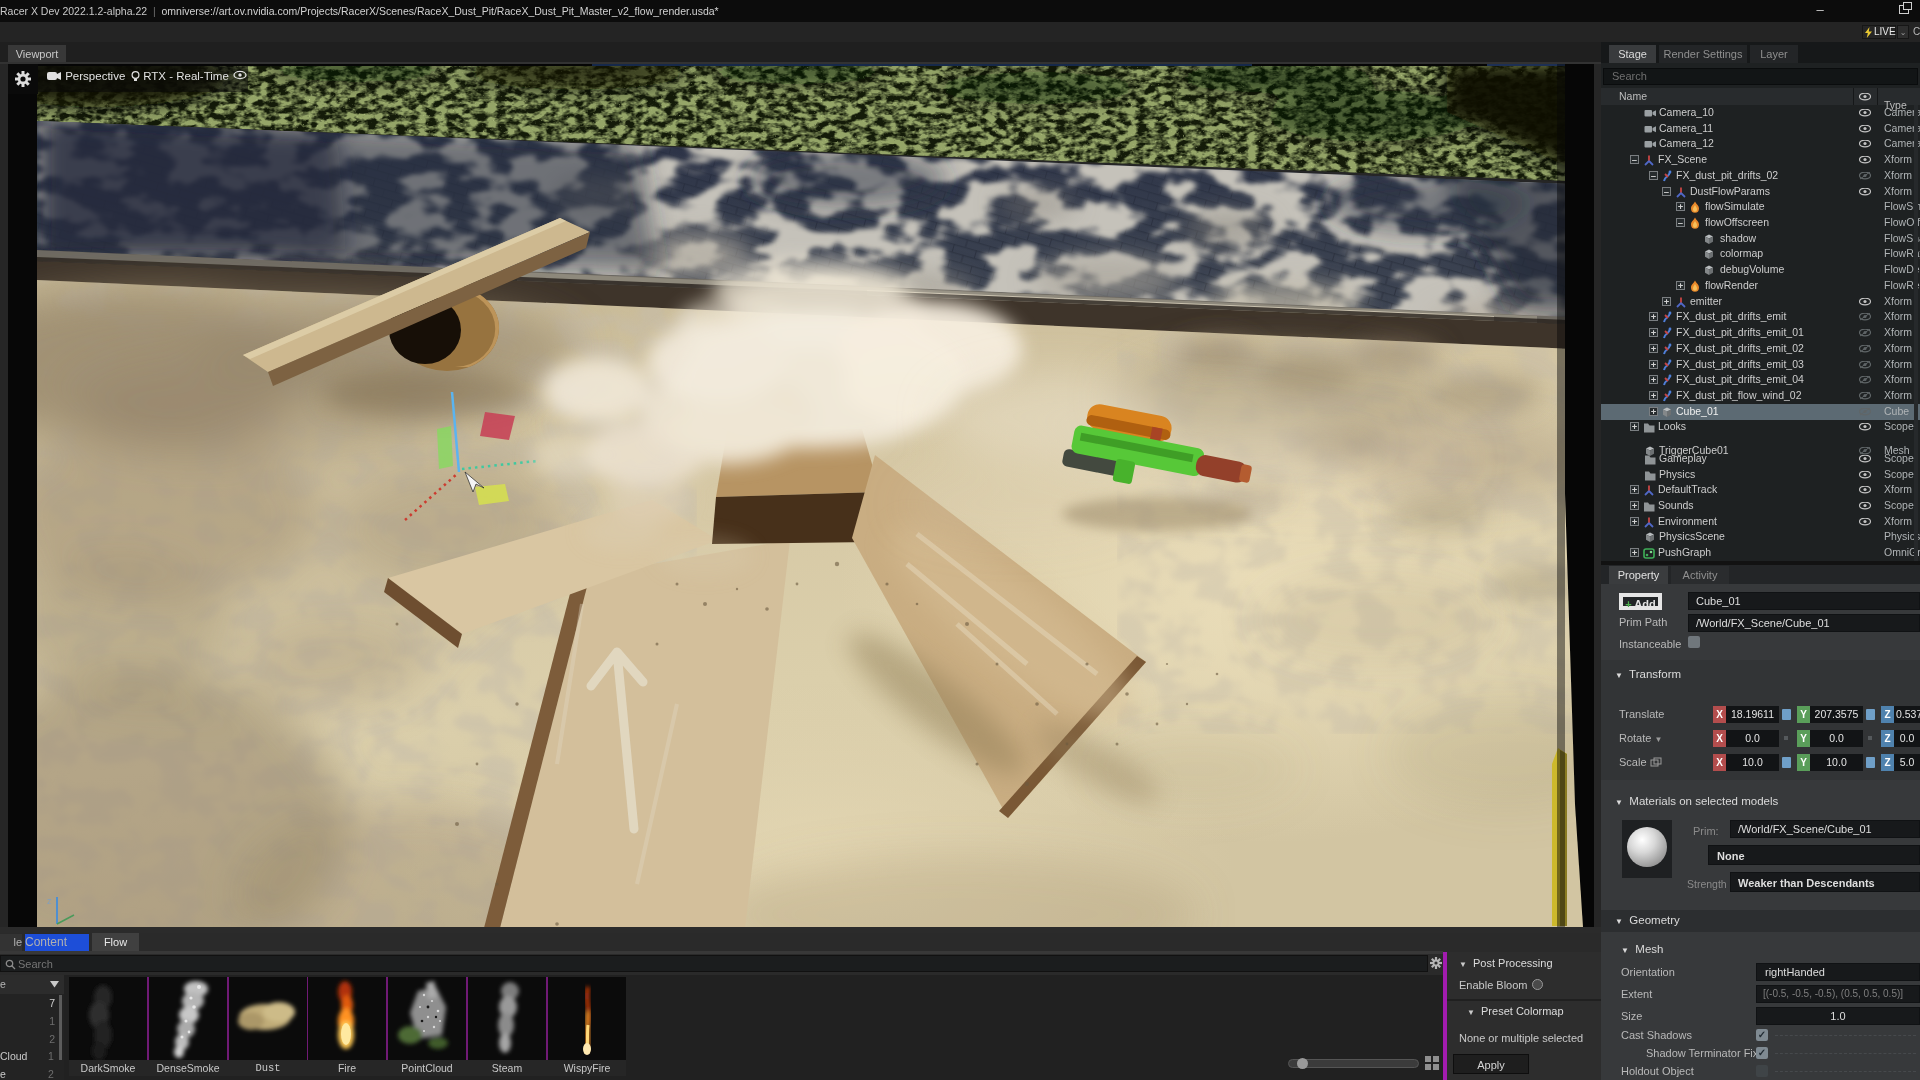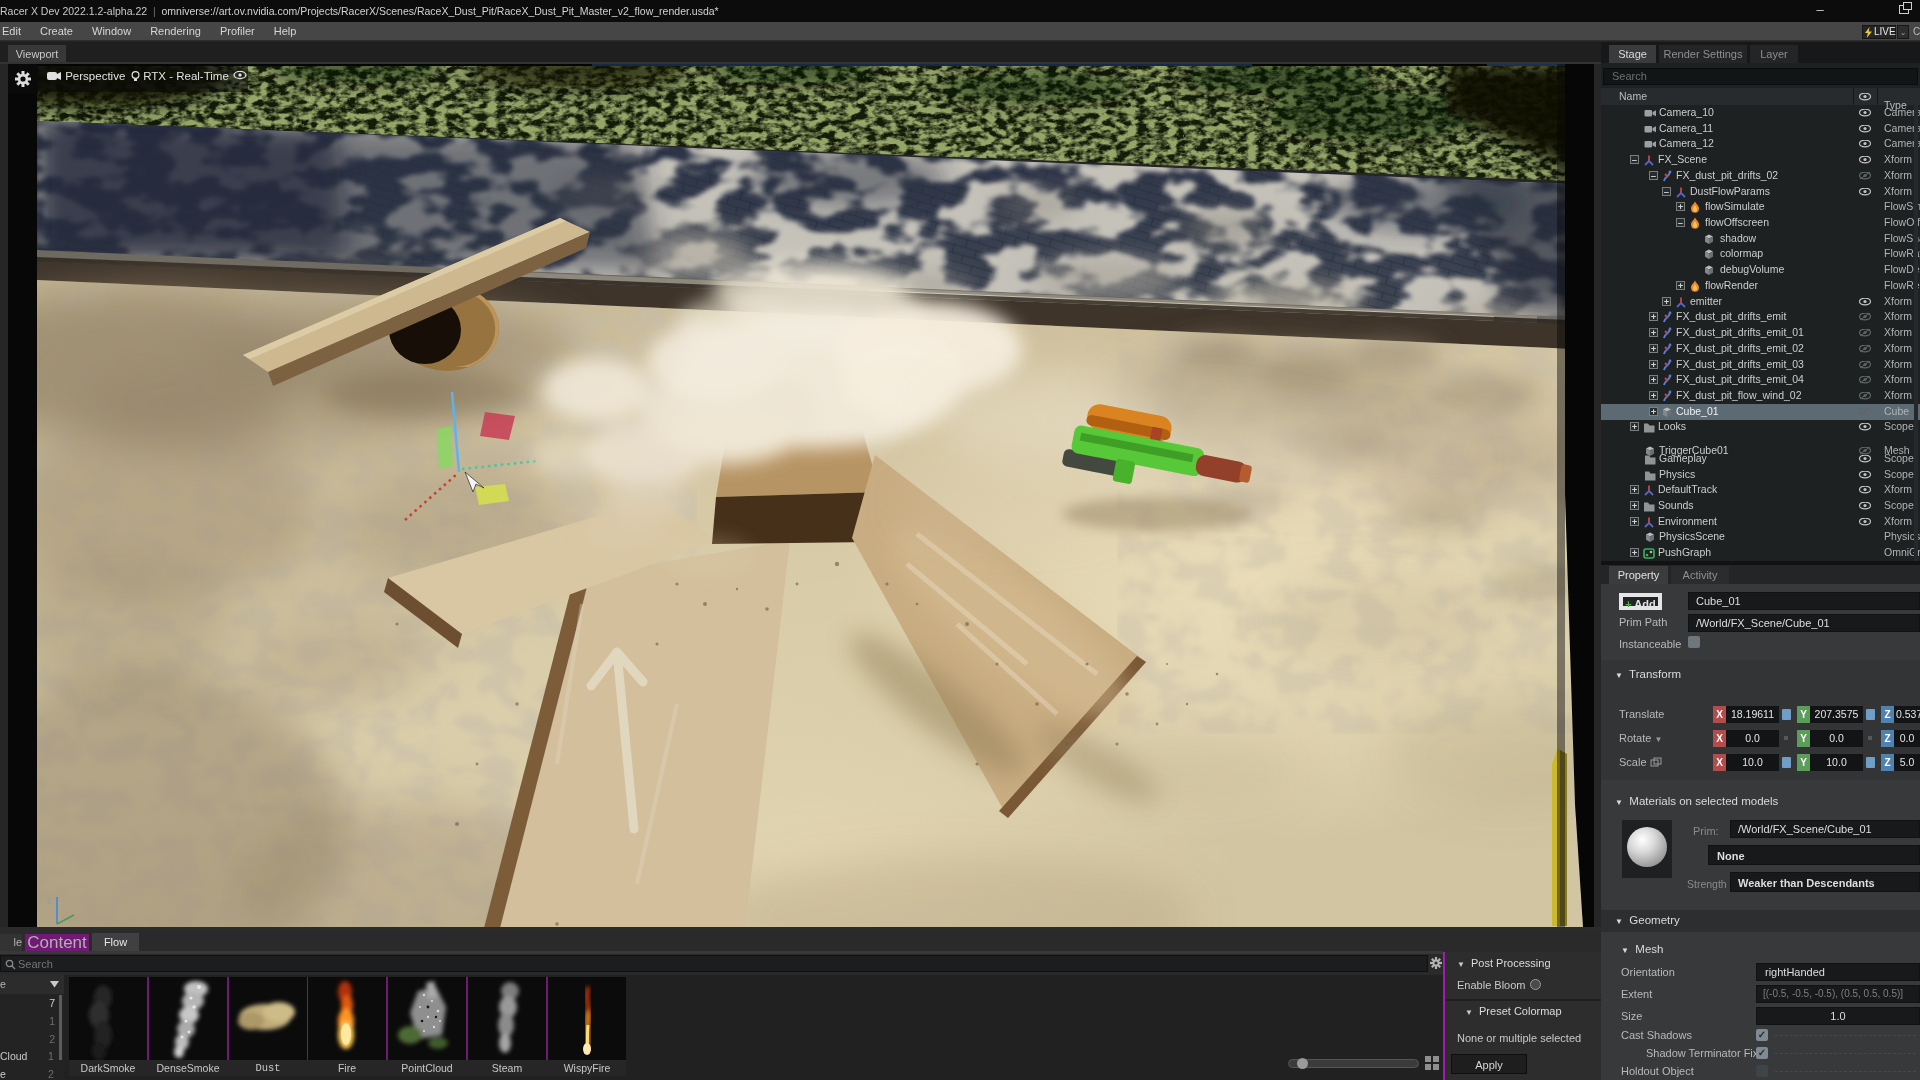--- a/index.html
+++ b/index.html
@@ -45,21 +45,20 @@
 .shead{position:absolute;color:#dadada;font-size:11.5px;}
 .cbx{position:absolute;width:12px;height:12px;border-radius:2px;}
 </style>
 </head>
 <body>
 <div id="root">
   <div class="abs" id="titlebar"><span style="color:#c9c9c9">Racer X Dev 2022.1.2-alpha.22&nbsp;&nbsp;</span><span style="color:#6f6f6f">|</span><span style="color:#d2d2d2">&nbsp;&nbsp;omniverse://art.ov.nvidia.com/Projects/RacerX/Scenes/RaceX_Dust_Pit/RaceX_Dust_Pit_Master_v2_flow_render.usda*</span></div>
   <div class="abs" style="left:1810px;top:0;width:20px;height:22px;color:#cfcfcf;font-size:13px;text-align:center;line-height:20px;">–</div>
   <div class="abs" style="left:1899px;top:5px;width:10px;height:9px;border:1px solid #cfcfcf;"></div>
   <div class="abs" style="left:1903px;top:2px;width:9px;height:8px;border:1px solid #cfcfcf;background:#0c0c0c;"></div>
-  <div class="abs" id="menubar"><span style="margin-left:2px" class="m">Edit</span><span class="m">Create</span><span class="m">Window</span><span class="m">Rendering</span><span class="m">Profiler</span><span class="m">Help</span></div>
   <div class="abs" style="left:1862px;top:25px;width:34px;height:14px;background:#252525;border:1px solid #161616;"></div>
   <svg class="abs" style="left:1865px;top:27px;" width="7" height="11">
       <polygon points="4.5,0 0,6 2.8,6 1.8,11 7,4.6 3.8,4.6" fill="#e8c832"></polygon>
     </svg>
   <div class="abs" style="left:1874px;top:26px;width:24px;height:12px;color:#e8e8e8;font-size:10px;line-height:12px;">LIVE</div>
   <div class="abs" style="left:1897px;top:25px;width:12px;height:14px;background:#2e2e2e;border:1px solid #161616;color:#999;font-size:8px;text-align:center;line-height:14px;">⌄</div>
   <div class="abs" style="left:1913px;top:25px;width:7px;height:14px;color:#bbb;font-size:10px;line-height:14px;">C</div>
   <div class="abs" id="tabstrip"></div>
   <div class="abs" id="vptab">Viewport</div>
   <div class="abs" id="tabunder"></div>
@@ -390,21 +389,21 @@
       </svg> RTX - Real-Time</div>
   <div class="abs vpt" style="left:233px;"><svg width="14" height="10">
         <ellipse cx="7" cy="5" rx="6" ry="3.6" fill="none" stroke="#e0e0e0" stroke-width="1.3"></ellipse>
         <circle cx="7" cy="5" r="1.7" fill="#e0e0e0"></circle>
       </svg></div>
   <div class="abs" id="botstrip"></div>
 
   <div class="abs" id="bottompanel">
     <div class="abs" style="left:0;top:42px;width:1443px;height:105px;background:#212121;"></div>
     <div class="abs" style="left:0;top:1px;width:22px;height:17px;background:#333;color:#b0b0b0;font-size:11px;line-height:17px;text-align:right;">le</div>
-    <div class="abs" style="left:25px;top:1px;width:64px;height:17px;background:#701a75;color:#b0b0b0;font-size:17px;line-height:17px;text-align:center;">Content</div>
+    <div class="abs" style="left:25px;top:1px;width:64px;height:17px;background:#1d4ed8;color:#b0b0b0;font-size:12px;line-height:17px;text-align:left;">Content</div>
     <div class="abs" style="left:92px;top:0px;width:47px;height:19px;background:#404040;color:#e8e8e8;font-size:11px;line-height:19px;text-align:center;">Flow</div>
     <div class="abs" style="left:0;top:18px;width:1443px;height:3px;background:#383838;"></div>
     <div class="abs" style="left:0;top:22px;width:1428px;height:17px;background:#1b1d1e;border:1px solid #111;">
       <svg class="abs" style="left:4px;top:3px;" width="11" height="11">
           <circle cx="4.5" cy="4.5" r="3.2" fill="none" stroke="#8a8a8a" stroke-width="1.3"></circle>
           <line x1="7" y1="7" x2="10" y2="10" stroke="#8a8a8a" stroke-width="1.3"></line>
         </svg>
       <span class="abs" style="left:17px;top:1px;color:#757575;font-size:11px;line-height:15px;">Search</span>
     </div>
     <svg class="abs" style="left:1427px;top:21px;" width="18" height="18">
@@ -533,21 +532,21 @@
     <div class="abs" style="left:1297px;top:125px;width:11px;height:11px;background:#9a9a9a;border-radius:6px;"></div>
     <svg class="abs" style="left:1424px;top:122px" width="16" height="15">
         <g fill="#8f8f8f">
           <rect x="1" y="1" width="6" height="6"></rect>
           <rect x="9" y="1" width="6" height="6"></rect>
           <rect x="1" y="9" width="6" height="6"></rect>
           <rect x="9" y="9" width="6" height="6"></rect>
         </g>
       </svg>
 
-    <div class="abs" style="left:1443px;top:19px;width:158px;height:128px;background:#2d2d2d;border-left:2px solid #a21caf;text-decoration:underline;">
+    <div class="abs" style="left:1443px;top:19px;width:158px;height:128px;background:#2d2d2d;border-left:4px solid #a21caf;text-decoration:underline;">
       <div class="abs" style="left:12px;top:5px;color:#dcdcdc;font-size:11px;"><span style="font-size:8px;color:#c9c9c9;">▼</span>&nbsp; Post Processing</div>
       <div class="abs" style="left:12px;top:27px;color:#c9c9c9;font-size:11px;">Enable Bloom</div>
       <div class="abs" style="left:85px;top:27px;width:11px;height:11px;border-radius:6px;background:#4a4a4a;border:1.5px solid #999;"></div>
       <div class="abs" style="left:0px;top:47px;width:158px;height:2px;background:#202020;"></div>
       <div class="abs" style="left:12px;top:53px;color:#dcdcdc;font-size:11px;margin-left:8px;"><span style="font-size:8px;color:#c9c9c9;">▼</span>&nbsp; Preset Colormap</div>
       <div class="abs" style="left:12px;top:80px;color:#c9c9c9;font-size:11px;">None or multiple selected</div>
       <div class="abs" style="left:6px;top:102px;width:76px;height:20px;background:#1e1e1e;border:1px solid #0e0e0e;color:#d5d5d5;font-size:11px;line-height:20px;text-align:center;">Apply</div>
     </div>
   </div>
   <div class="abs" id="rightpanel">

